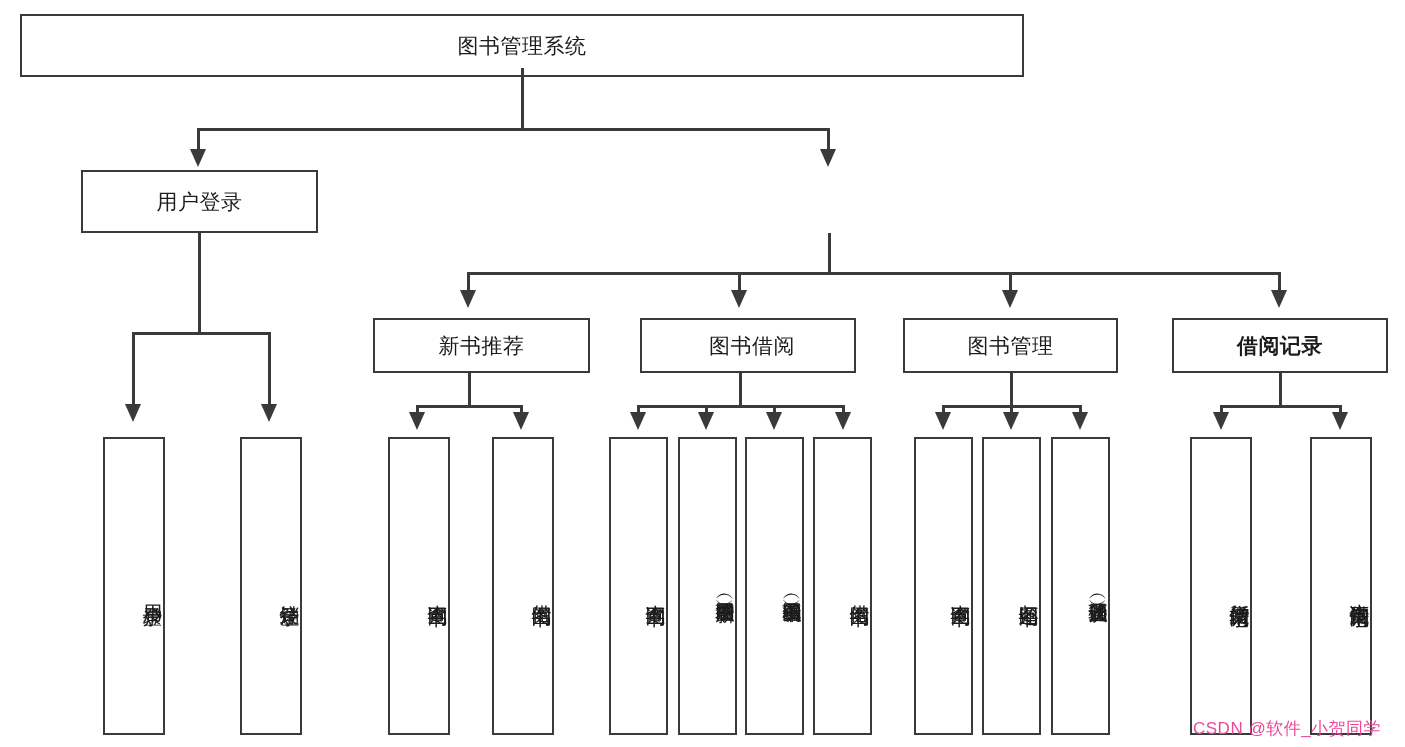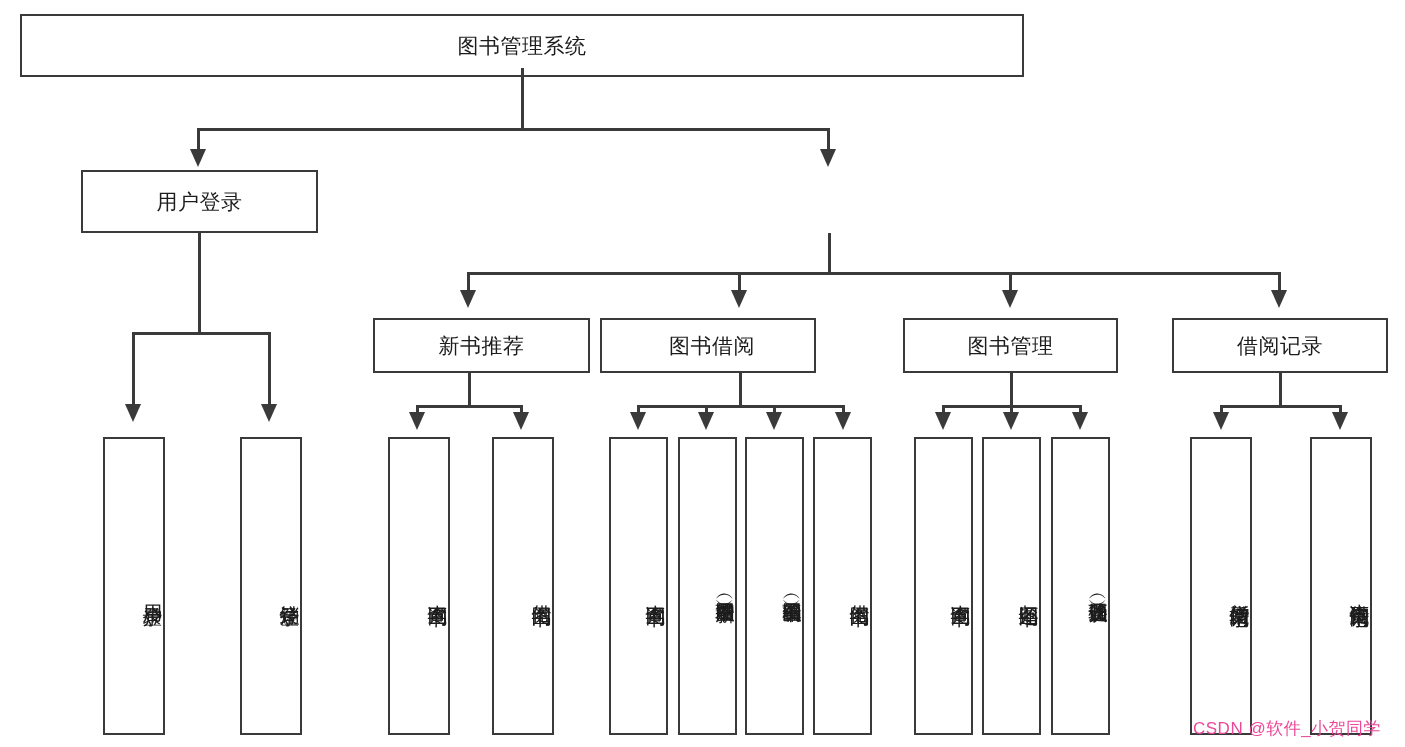--- a/index.html
+++ b/index.html
@@ -108,27 +108,27 @@
   <div class="edge v" style="left:738px; top:272px; width:3px; height:22px;"></div>
   <div class="arrow" style="left:731px; top:290px;"></div>
   <div class="edge v" style="left:1009px; top:272px; width:3px; height:22px;"></div>
   <div class="arrow" style="left:1002px; top:290px;"></div>
   <div class="edge v" style="left:1278px; top:272px; width:3px; height:22px;"></div>
   <div class="arrow" style="left:1271px; top:290px;"></div>
 
   <div class="node horiz" style="left:361px; top:318px; width:217px; height:55px;margin-left:12px;">
     <span class="node-label">新书推荐</span>
   </div>
-  <div class="node horiz" style="left:600px; top:318px; width:216px; height:55px;padding-left:8px;">
+  <div class="node horiz" style="left:640px; top:318px; width:216px; height:55px;padding-left:8px;">
     <span class="node-label">图书借阅</span>
   </div>
   <div class="node horiz" style="left:903px; top:318px; width:215px; height:55px;">
     <span class="node-label">图书管理</span>
   </div>
-  <div class="node horiz" style="left:1172px; top:318px; width:216px; height:55px;">
+  <div class="node horiz" style="left:1172px; top:318px; width:216px; height:55px;font-weight:bold;">
     <span class="node-label">借阅记录</span>
   </div>
 
   <div class="edge v" style="left:468px; top:373px; width:3px; height:34px;"></div>
   <div class="edge h" style="left:416px; top:405px; width:107px; height:3px;"></div>
   <div class="edge v" style="left:416px; top:405px; width:3px; height:10px;"></div>
   <div class="arrow" style="left:409px; top:412px;"></div>
   <div class="edge v" style="left:520px; top:405px; width:3px; height:10px;"></div>
   <div class="arrow" style="left:513px; top:412px;"></div>
 

